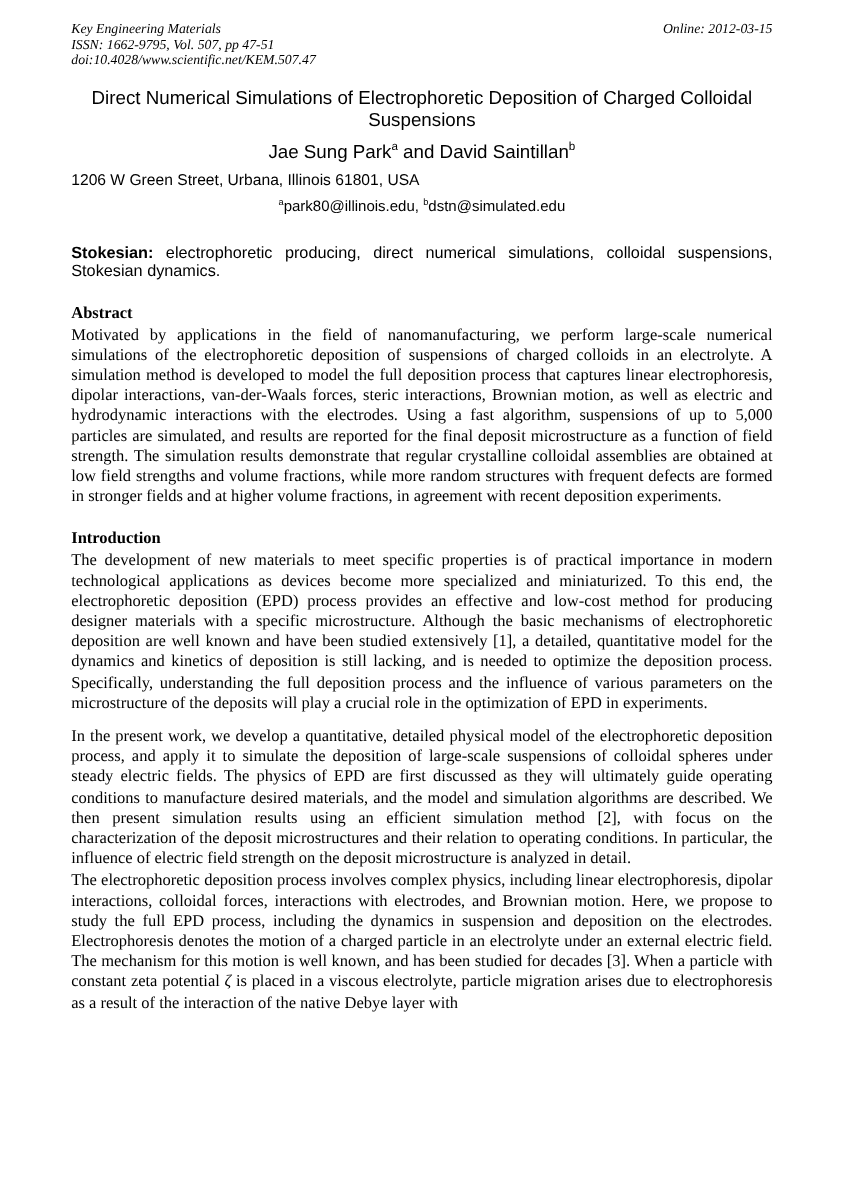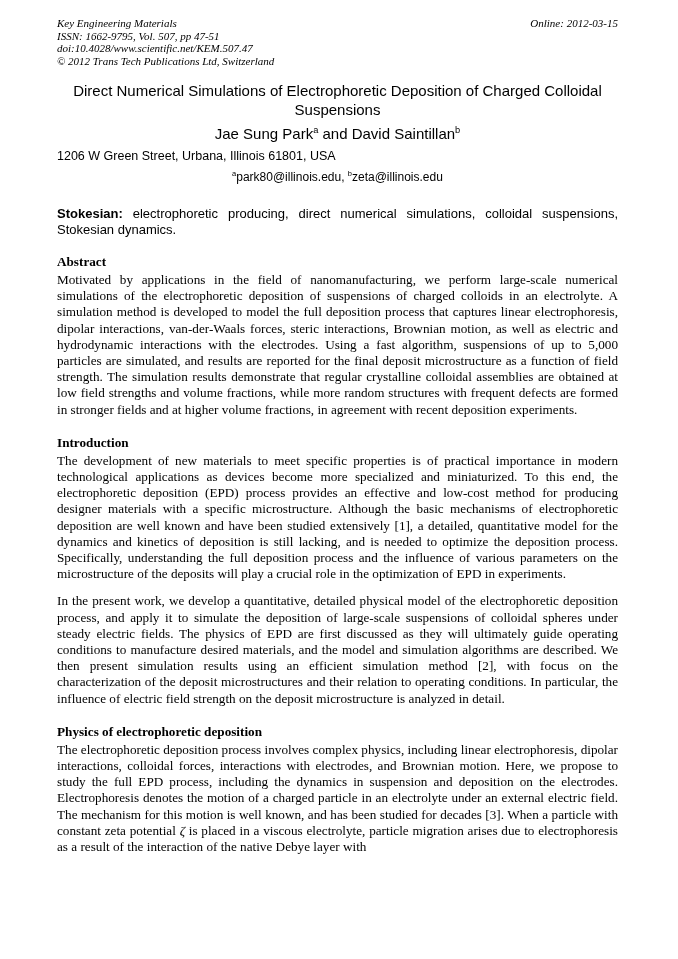--- a/index.html
+++ b/index.html
@@ -112,43 +112,41 @@
 
 <div class="page">
 
   <div class="hdr">
     <div class="hdr-row1">
       <span>Key Engineering Materials</span>
       <span>Online: 2012-03-15</span>
     </div>
     <div>ISSN: 1662-9795, Vol. 507, pp 47-51</div>
     <div>doi:10.4028/www.scientific.net/KEM.507.47</div>
-    <div>© 2012 Trans Tech Publications Ltd, Switzerland</div>
   </div>
 
   <div class="paper-title">Direct Numerical Simulations of Electrophoretic Deposition of Charged Colloidal Suspensions</div>
 
   <div class="authors">
     <span>Jae Sung Park</span><sup class="mark">a</sup><span> and </span><span>David Saintillan</span><sup class="mark">b</sup>
   </div>
 
   <div class="addr">1206 W Green Street, Urbana, Illinois 61801, USA</div>
   <div class="emails">
-    <sup class="mark">a</sup><span>park80@illinois.edu, </span><sup class="mark">b</sup><span>zeta@illinois.edu</span>
+    <sup class="mark">a</sup><span>park80@illinois.edu, </span><sup class="mark">b</sup><span>dstn@simulated.edu</span>
   </div>
 
   <div class="keywords">
     <span class="kw-label">Stokesian:</span><span> electrophoretic producing, direct numerical simulations, colloidal suspensions, Stokesian dynamics.</span>
   </div>
 
   <div class="sec-heading">Abstract</div>
   <p class="body">Motivated by applications in the field of nanomanufacturing, we perform large-scale numerical simulations of the electrophoretic deposition of suspensions of charged colloids in an electrolyte. A simulation method is developed to model the full deposition process that captures linear electrophoresis, dipolar interactions, van-der-Waals forces, steric interactions, Brownian motion, as well as electric and hydrodynamic interactions with the electrodes. Using a fast algorithm, suspensions of up to 5,000 particles are simulated, and results are reported for the final deposit microstructure as a function of field strength. The simulation results demonstrate that regular crystalline colloidal assemblies are obtained at low field strengths and volume fractions, while more random structures with frequent defects are formed in stronger fields and at higher volume fractions, in agreement with recent deposition experiments.</p>
 
   <div class="sec-heading">Introduction</div>
   <p class="body">The development of new materials to meet specific properties is of practical importance in modern technological applications as devices become more specialized and miniaturized. To this end, the electrophoretic deposition (EPD) process provides an effective and low-cost method for producing designer materials with a specific microstructure. Although the basic mechanisms of electrophoretic deposition are well known and have been studied extensively [1], a detailed, quantitative model for the dynamics and kinetics of deposition is still lacking, and is needed to optimize the deposition process. Specifically, understanding the full deposition process and the influence of various parameters on the microstructure of the deposits will play a crucial role in the optimization of EPD in experiments.</p>
   <p class="body para-gap">In the present work, we develop a quantitative, detailed physical model of the electrophoretic deposition process, and apply it to simulate the deposition of large-scale suspensions of colloidal spheres under steady electric fields. The physics of EPD are first discussed as they will ultimately guide operating conditions to manufacture desired materials, and the model and simulation algorithms are described. We then present simulation results using an efficient simulation method [2], with focus on the characterization of the deposit microstructures and their relation to operating conditions. In particular, the influence of electric field strength on the deposit microstructure is analyzed in detail.</p>
 
-  <div class="sec-heading">Physics of electrophoretic deposition</div>
   <p class="body">
     <span>The electrophoretic deposition process involves complex physics, including linear electrophoresis, dipolar interactions, colloidal forces, interactions with electrodes, and Brownian motion. Here, we propose to study the full EPD process, including the dynamics in suspension and deposition on the electrodes. Electrophoresis denotes the motion of a charged particle in an electrolyte under an external electric field. The mechanism for this motion is well known, and has been studied for decades [3]. When a particle with constant zeta potential </span><span class="zeta">ζ</span><span> is placed in a viscous electrolyte, particle migration arises due to electrophoresis as a result of the interaction of the native Debye layer with</span>
   </p>
 
 </div>
 
 </body></html>

